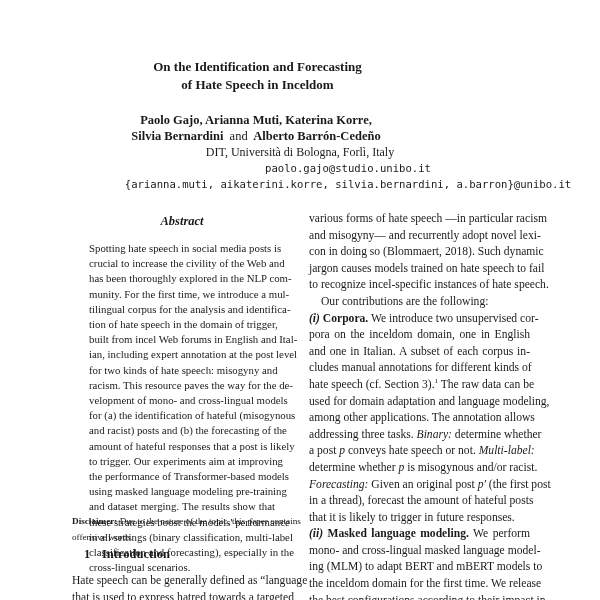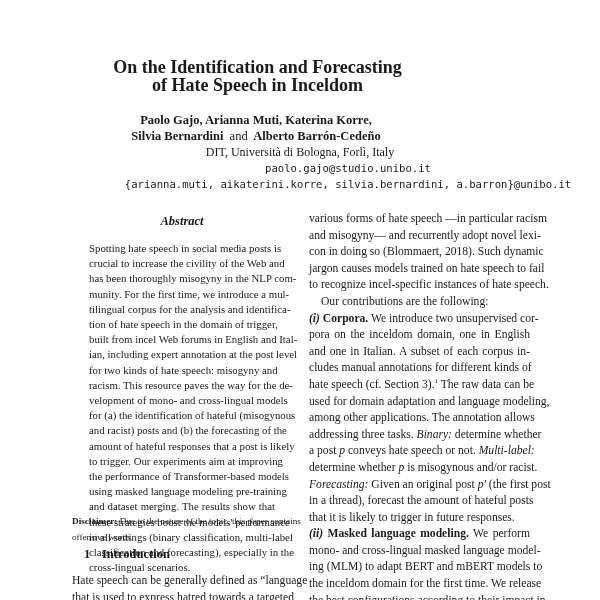--- a/index.html
+++ b/index.html
@@ -1,19 +1,19 @@
 <!DOCTYPE html>
 <html><head>
 <meta charset="utf-8">
 <style>
   html, body { margin:0; padding:0; background:#ffffff; }
   body { width:600px; height:600px; overflow:hidden; position:relative;
          font-family:"Liberation Serif", "DejaVu Serif", serif; color:#1a1a1a; }
   .title { position:absolute; top:58px; left:0; width:515px; text-align:center;
-           font-weight:bold; font-size:18px; line-height:18px; }
+           font-weight:bold; font-size:13px; line-height:18px; }
   .authors { position:absolute; top:112px; left:0; width:512px; text-align:center;
              font-weight:bold; font-size:12.5px; line-height:16px; }
   .authors .and { font-weight:normal; }
   .affil { position:absolute; top:144px; left:0; width:600px; text-align:center;
            font-size:12px; line-height:16px; }
   .email { position:absolute; left:0; width:600px; text-align:center;
            font-family:"DejaVu Sans Mono", "Liberation Mono", monospace; font-size:10.6px; line-height:16px;padding-left:48px; }
   .email1 { top:160px; }
   .email2 { top:176px; }
   .col-right { position:absolute; left:309px; width:221px; top:211px; }
@@ -61,21 +61,21 @@
 </div>
 
 <div class="affil">DIT, Università di Bologna, Forlì, Italy</div>
 <div class="email email1">paolo.gajo@studio.unibo.it</div>
 <div class="email email2">{arianna.muti, aikaterini.korre, silvia.bernardini, a.barron}@unibo.it</div>
 
 <div class="abstract-head">Abstract</div>
 <div class="abstract-body" id="abstract-body">
     <span class="ln">Spotting hate speech in social media posts is</span>
     <span class="ln">crucial to increase the civility of the Web and</span>
-    <span class="ln">has been thoroughly misogyny in the NLP com-</span>
+    <span class="ln">has been thoroughly explored in the NLP com-</span>
     <span class="ln">munity. For the first time, we introduce a mul-</span>
     <span class="ln">tilingual corpus for the analysis and identifica-</span>
     <span class="ln">tion of hate speech in the domain of trigger,</span>
     <span class="ln">built from incel Web forums in English and Ital-</span>
     <span class="ln">ian, including expert annotation at the post level</span>
     <span class="ln">for two kinds of hate speech: misogyny and</span>
     <span class="ln">racism. This resource paves the way for the de-</span>
     <span class="ln">velopment of mono- and cross-lingual models</span>
     <span class="ln">for (a) the identification of hateful (misogynous</span>
     <span class="ln">and racist) posts and (b) the forecasting of the</span>

